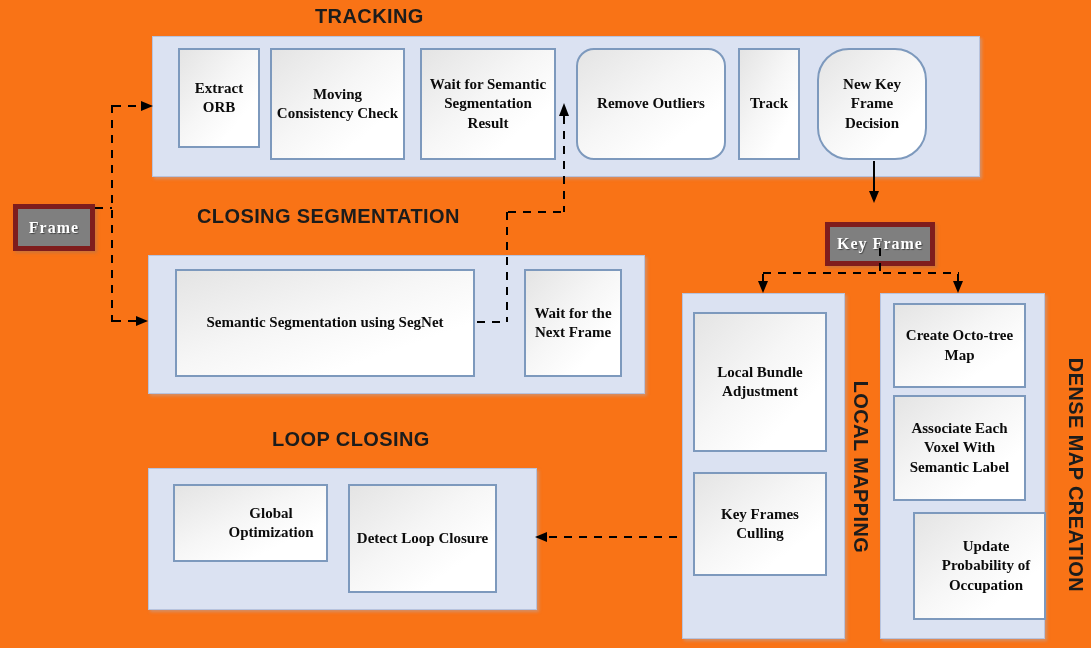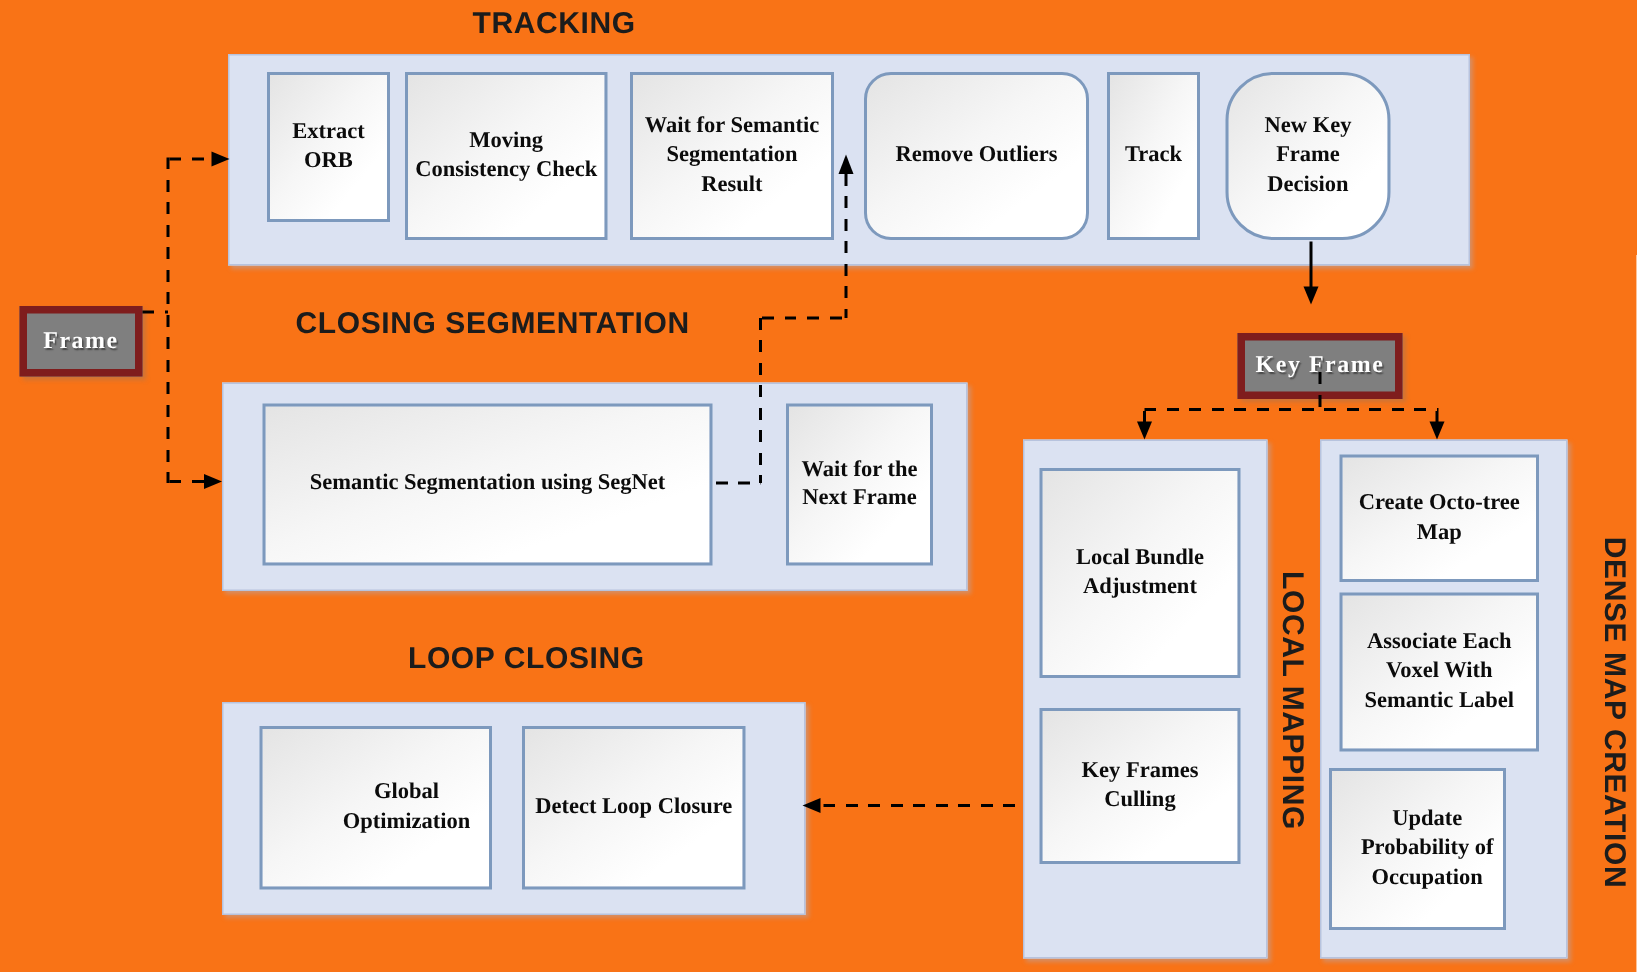--- a/index.html
+++ b/index.html
@@ -47,32 +47,32 @@
   <div class="node" style="left:738px;top:48px;width:62px;height:112px;">Track</div>
   <div class="node" style="left:817px;top:48px;width:110px;height:112px;border-radius:32px;">New Key Frame Decision</div>
 
   <div class="sec-title" style="left:197px;top:205px;">CLOSING SEGMENTATION</div>
   <div class="panel" style="left:148px;top:255px;width:495px;height:137px;"></div>
   <div class="node" style="left:175px;top:269px;width:300px;height:108px;">Semantic Segmentation using SegNet</div>
   <div class="node" style="left:524px;top:269px;width:98px;height:108px;">Wait for the Next Frame</div>
 
   <div class="sec-title" style="left:272px;top:428px;">LOOP CLOSING</div>
   <div class="panel" style="left:148px;top:468px;width:387px;height:140px;"></div>
-  <div class="node" style="left:173px;top:484px;width:155px;height:109px;padding-left:44px;">Global Optimization</div>
+  <div class="node" style="left:173px;top:484px;width:155px;height:78px;padding-left:44px;">Global Optimization</div>
   <div class="node" style="left:348px;top:484px;width:149px;height:109px;">Detect Loop Closure</div>
 
   <div class="panel" style="left:682px;top:293px;width:161px;height:344px;"></div>
   <div class="node" style="left:693px;top:312px;width:134px;height:140px;">Local Bundle Adjustment</div>
   <div class="node" style="left:693px;top:472px;width:134px;height:104px;">Key Frames Culling</div>
   <div class="v-label" style="left:710px;top:455px;">LOCAL MAPPING</div>
 
   <div class="panel" style="left:880px;top:293px;width:163px;height:344px;"></div>
   <div class="node" style="left:893px;top:395px;width:133px;height:106px;">Associate Each Voxel With Semantic Label</div>
   <div class="node" style="left:893px;top:303px;width:133px;height:85px;">Create Octo-tree Map</div>
-  <div class="node" style="left:886px;top:512px;width:118px;height:108px;padding-left:16px;">Update Probability of Occupation</div>
+  <div class="node" style="left:913px;top:512px;width:133px;height:108px;padding-left:16px;">Update Probability of Occupation</div>
   <div class="v-label" style="left:925px;top:463px;">DENSE MAP CREATION</div>
 
   <div class="gray-node" style="left:13px;top:185px;width:82px;height:47px;">Frame</div>
   <div class="gray-node" style="left:825px;top:203px;width:110px;height:44px;">Key Frame</div>
 
   <div class="dash-h" style="left:95px;top:207px;width:17px;"></div>
   <div class="dash-v" style="left:111px;top:105px;height:217px;"></div>
 
   <div class="dash-h" style="left:113px;top:105px;width:28px;"></div>
   <div class="arr arr-r" style="left:141px;top:101px;"></div>

